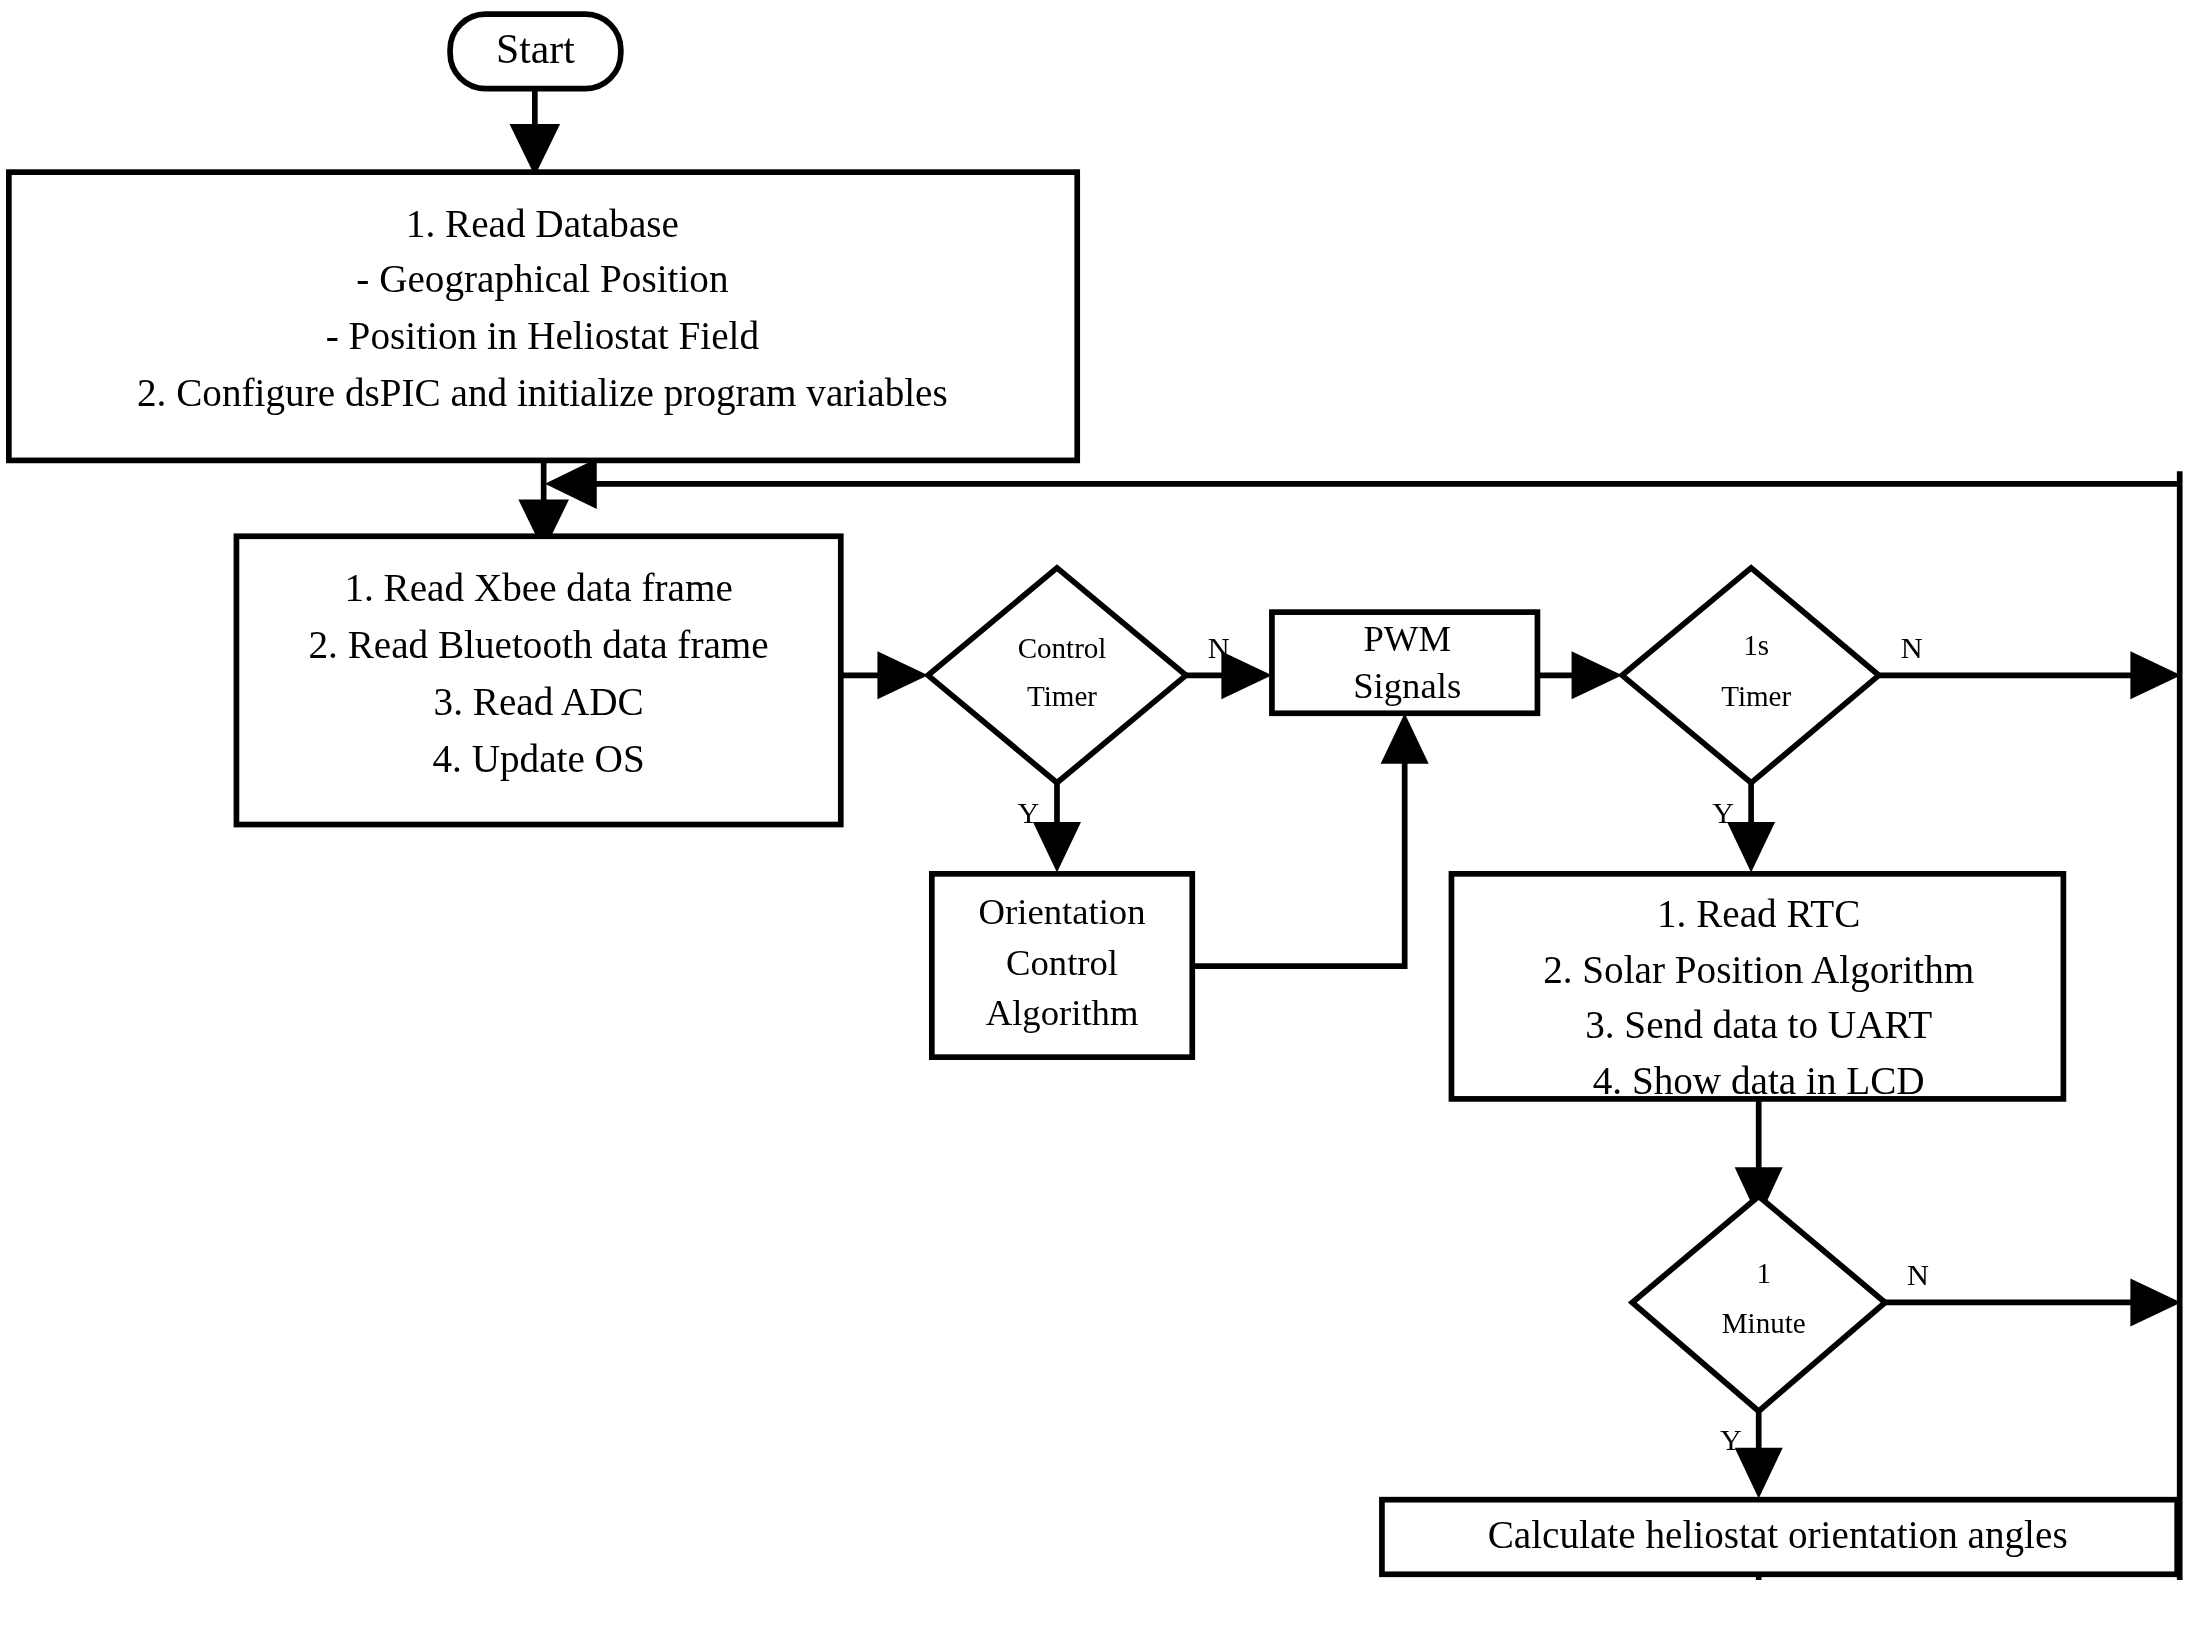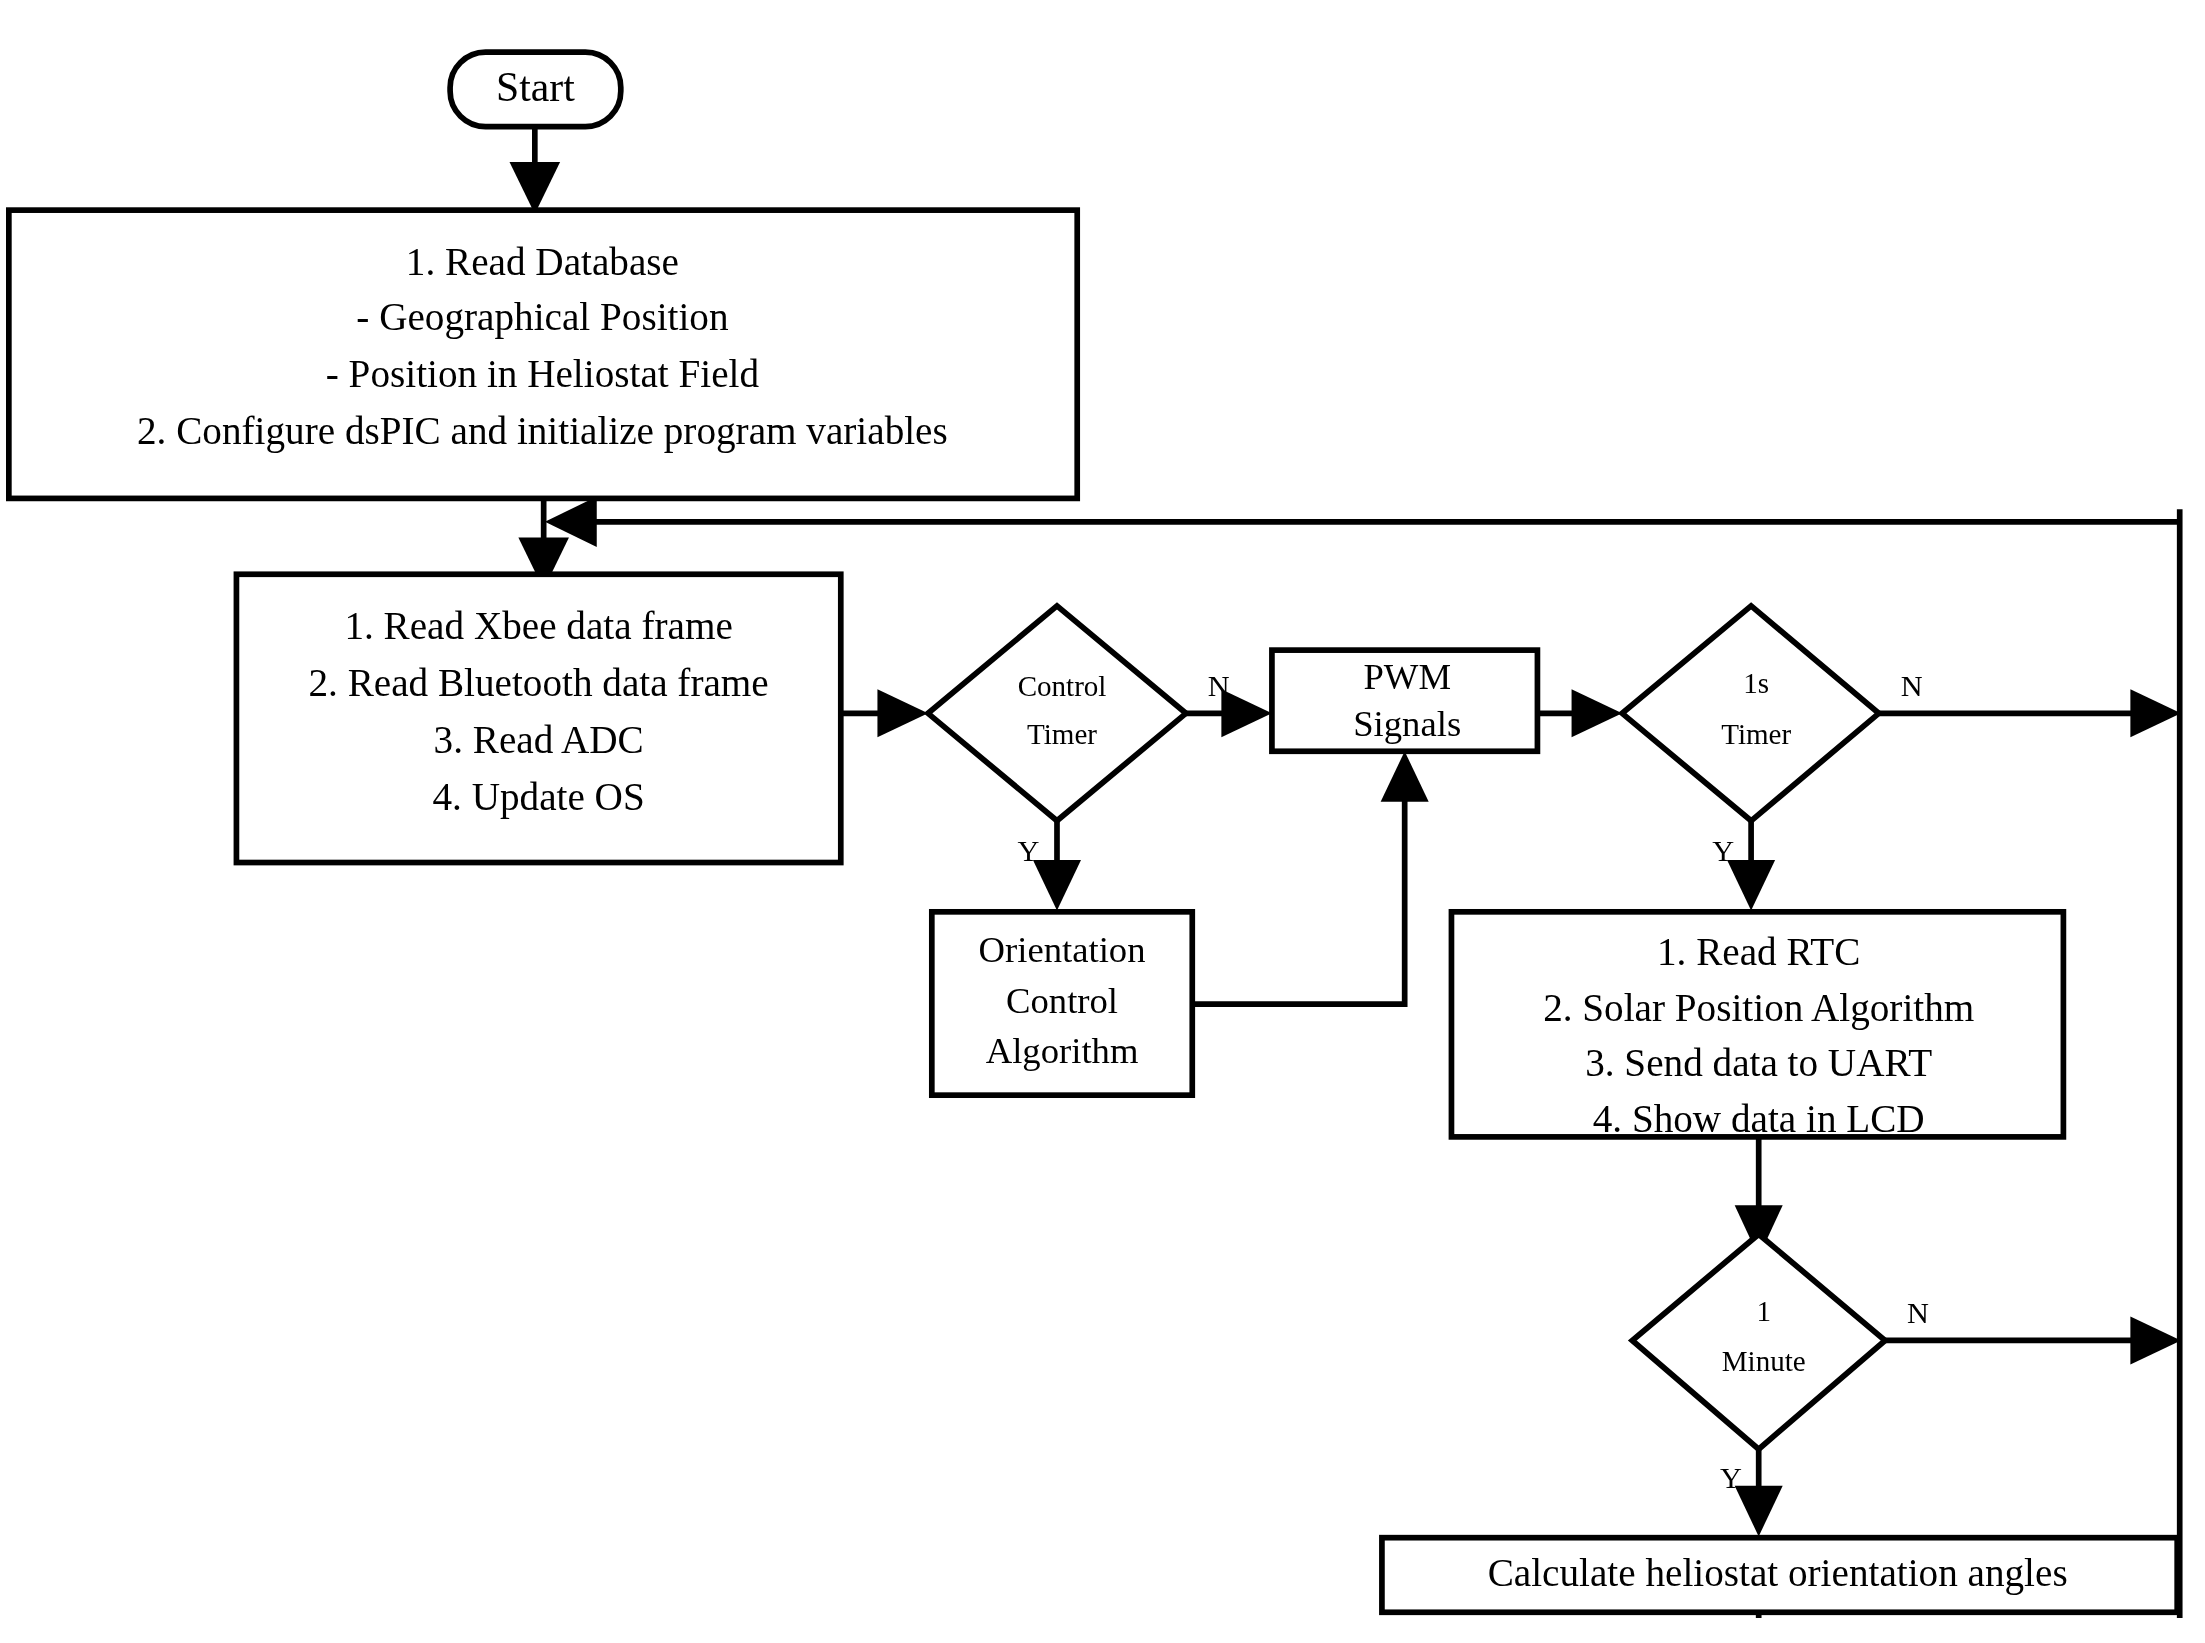--- a/index.html
+++ b/index.html
@@ -7,21 +7,20 @@
     padding: 0;
     background: #ffffff;
   }
   #page {
     position: relative;
     width: 2205px;
     height: 1580px;
     background: #ffffff;
     font-family: "Liberation Serif", "DejaVu Serif", serif;
     overflow: hidden;
-    margin-top: 38px;
   }
   svg.flow {
     position: absolute;
     inset: 0;
     width: 2205px;
     height: 1644px;
     display: block;
   }
   .shape {
     fill: #ffffff;

